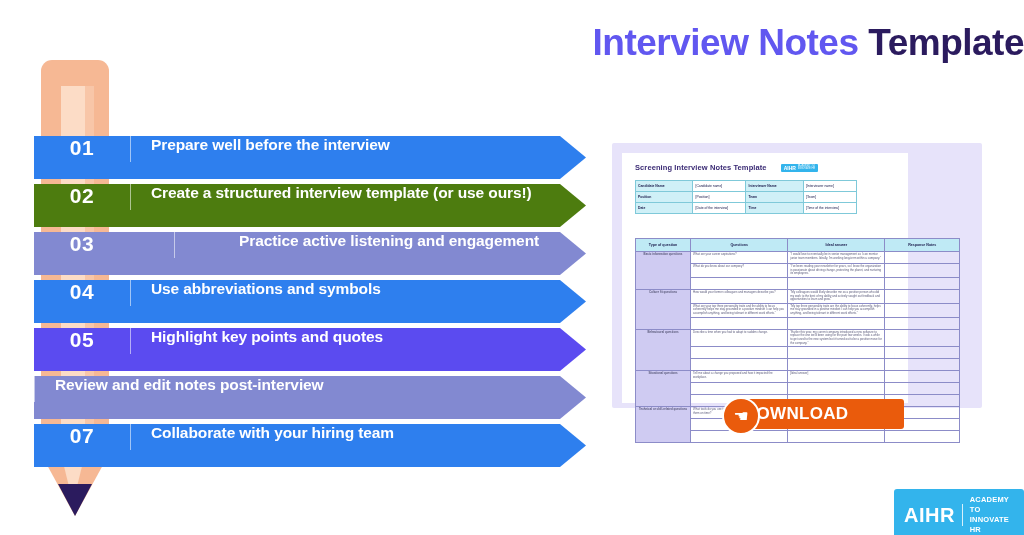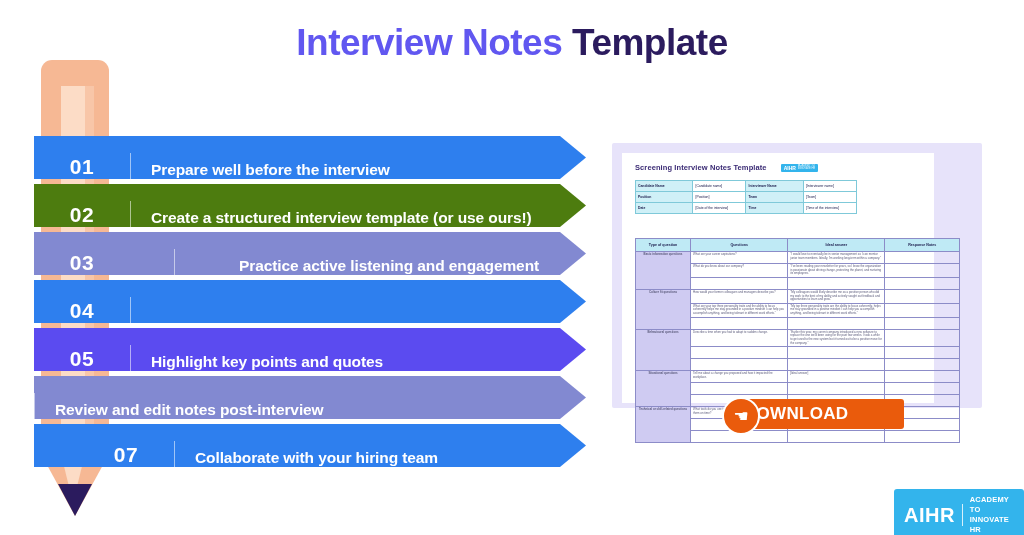--- a/index.html
+++ b/index.html
@@ -7,21 +7,21 @@
     width: 1024px; height: 535px;
     background: #ffffff;
     font-family: "Liberation Sans", sans-serif;
     overflow: hidden;
   }
   #stage { position: relative; width: 1024px; height: 535px; background: #fff; }
 
   
   .title-wrap {
     position: absolute; left: 0; top: 22px; width: 1024px;
-    text-align: center;
+    text-align: right;
   }
   .title {
     display: inline-block;
     font-size: 37px; font-weight: 700; letter-spacing: -0.5px;
     white-space: nowrap;
   }
   .title .t-accent { color: #6157F0; }
   .title .t-dark  { color: #2B1B5E; }
 
   
@@ -70,40 +70,40 @@
   }
   .list-header-text {
     color: #ffffff; font-size: 20px; font-weight: 700;
     padding-left: 98px; letter-spacing: -0.2px; white-space: nowrap;
   }
 
   
   .rows { position: absolute; left: 34px; top: 136px; width: 552px; z-index: 2; }
   .arrow-row {
     position: relative; height: 43px; margin-bottom: 5px;
-    display: flex; align-items: flex-end;
+    display: flex; align-items: flex-start;
     clip-path: polygon(0 0, calc(100% - 26px) 0, 100% 50%, calc(100% - 26px) 100%, 0 100%);
   }
   .arrow-num {
     width: 96px; text-align: center;
     color: #ffffff; font-size: 21px; font-weight: 700; letter-spacing: 0.5px;
   }
   .arrow-div { width: 1px; height: 26px; background: rgba(255,255,255,0.55); }
   .arrow-label {
     color: #ffffff; font-size: 15.5px; font-weight: 700;
     padding-left: 20px; letter-spacing: -0.1px; white-space: nowrap;
   }
 
   
   .preview {
     position: absolute; left: 612px; top: 143px; width: 370px; height: 265px;
     background: #E7E3FA; border-radius: 2px;
   }
   .doc {
-    position: absolute; left: 10px; top: 10px; width: 312px; height: 250px;
+    position: absolute; left: 10px; top: 10px; width: 286px; height: 250px;
     background: #ffffff;
   }
   .doc-title-row {
     position: absolute; left: 13px; top: 10px; right: 10px;
     display: flex; align-items: center; gap: 14px;
   }
   .doc-title {
     color: #3A2A74; font-size: 7.5px; font-weight: 700; letter-spacing: 0.1px;
   }
   .doc-logo {
@@ -208,31 +208,32 @@
         <span class="arrow-label">Create a structured interview template (or use ours!)</span>
       </div>
       <div class="arrow-row" style="background: rgb(130, 137, 209); gap: 44px;">
         <span class="arrow-num">03</span>
         <span class="arrow-div"></span>
         <span class="arrow-label">Practice active listening and engagement</span>
       </div>
       <div class="arrow-row" style="background: rgb(46, 127, 238);">
         <span class="arrow-num">04</span>
         <span class="arrow-div"></span>
+        <span class="arrow-label">Use abbreviations and symbols</span>
       </div>
       <div class="arrow-row" style="background: rgb(91, 75, 240);">
         <span class="arrow-num">05</span>
         <span class="arrow-div"></span>
         <span class="arrow-label">Highlight key points and quotes</span>
       </div>
       <div class="arrow-row" style="background: rgb(130, 137, 209);">
         <span class="arrow-div"></span>
         <span class="arrow-label">Review and edit notes post-interview</span>
       </div>
-      <div class="arrow-row" style="background: rgb(46, 127, 238); padding-left: 44px;">
+      <div class="arrow-row" style="background: rgb(46, 127, 238);">
         <span class="arrow-num">07</span>
         <span class="arrow-div"></span>
         <span class="arrow-label">Collaborate with your hiring team</span>
       </div>
     </div>
 
   <div class="preview">
     <div class="doc">
 
       <div class="doc-title-row">

